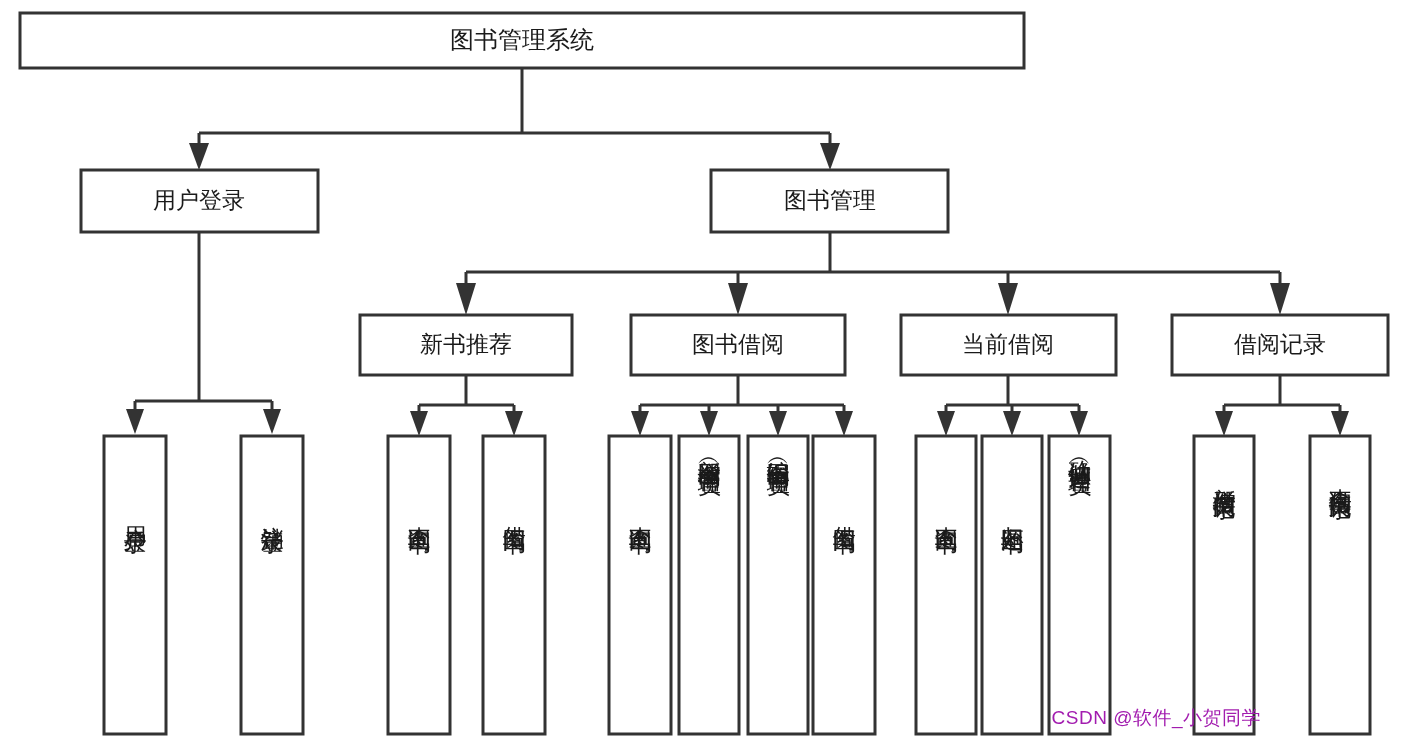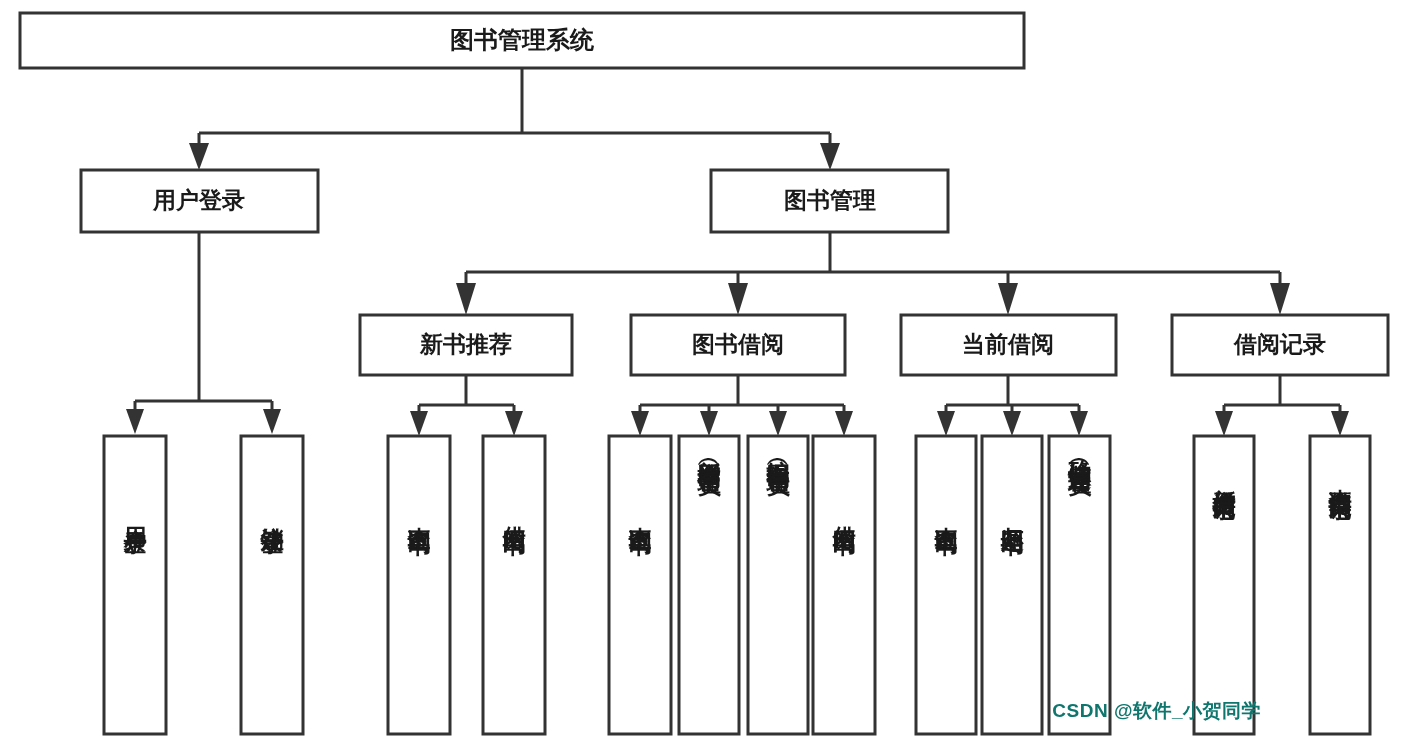--- a/index.html
+++ b/index.html
@@ -12,21 +12,20 @@
     height: 747px;
     font-family: "Liberation Sans", "DejaVu Sans", sans-serif;
     overflow: hidden;
     position: relative;
   }
   #diagram-root {
     position: relative;
     width: 1269px;
     height: 747px;
     background: #ffffff;
-    font-weight: bold;
   }
   svg.diagram-canvas {
     position: absolute;
     top: 0;
     left: 0;
     width: 1405px;
     height: 747px;
     display: block;
   }
   .node-box {
@@ -72,24 +71,24 @@
     line-height: 1.28;
     color: #1a1a1a;
     writing-mode: vertical-rl;
     text-orientation: upright;
     white-space: nowrap;
     letter-spacing: 2px;
   }
   .watermark {
     position: absolute;
     right: 8px;
-    bottom: 23px;
+    bottom: 16px;
     font-family: "Liberation Sans", "DejaVu Sans", sans-serif;
     font-size: 19px;
-    color: #0f766e;
+    color: #a21caf;
     letter-spacing: 0.5px;
     white-space: nowrap;
   }
 </style>
 </head>
 <body>
 
 <div id="diagram-root">
 
   <svg class="diagram-canvas" viewBox="0 0 1405 747" xmlns="http://www.w3.org/2000/svg">

